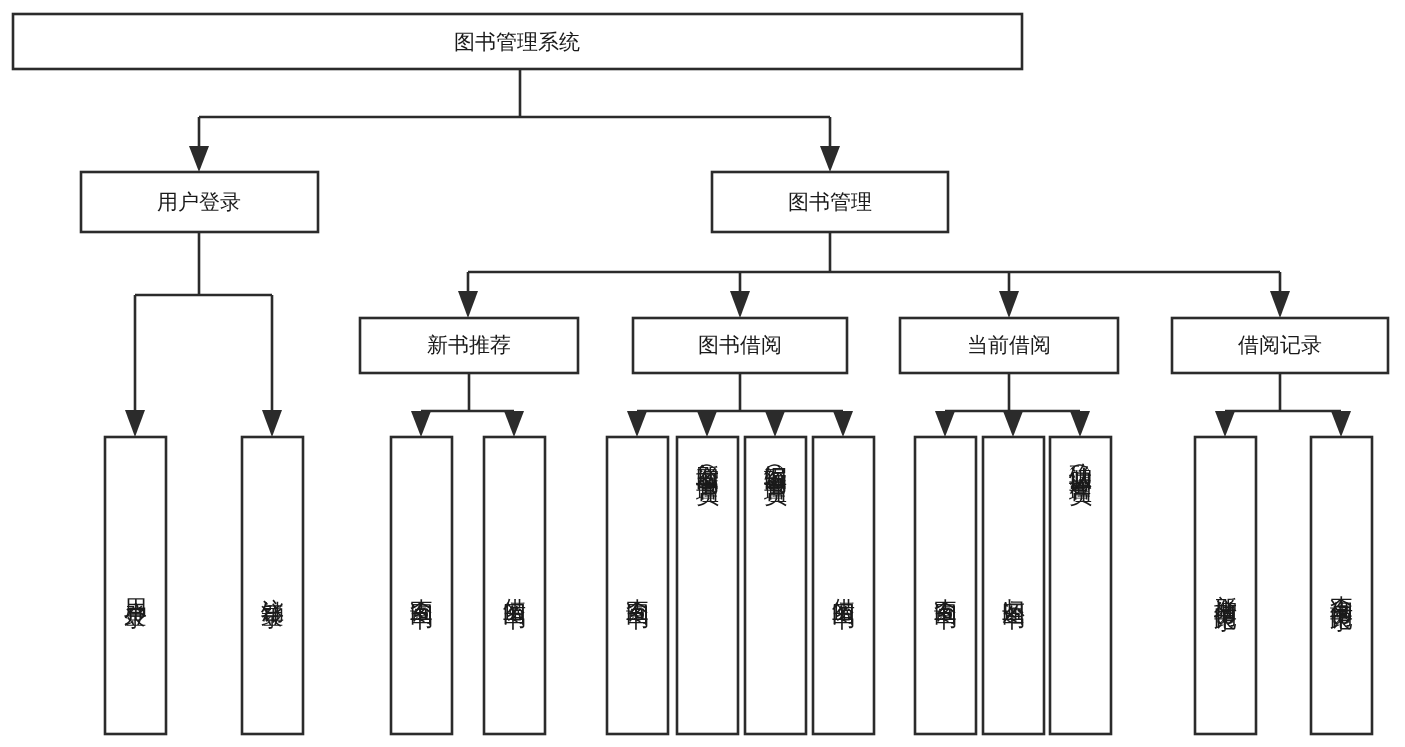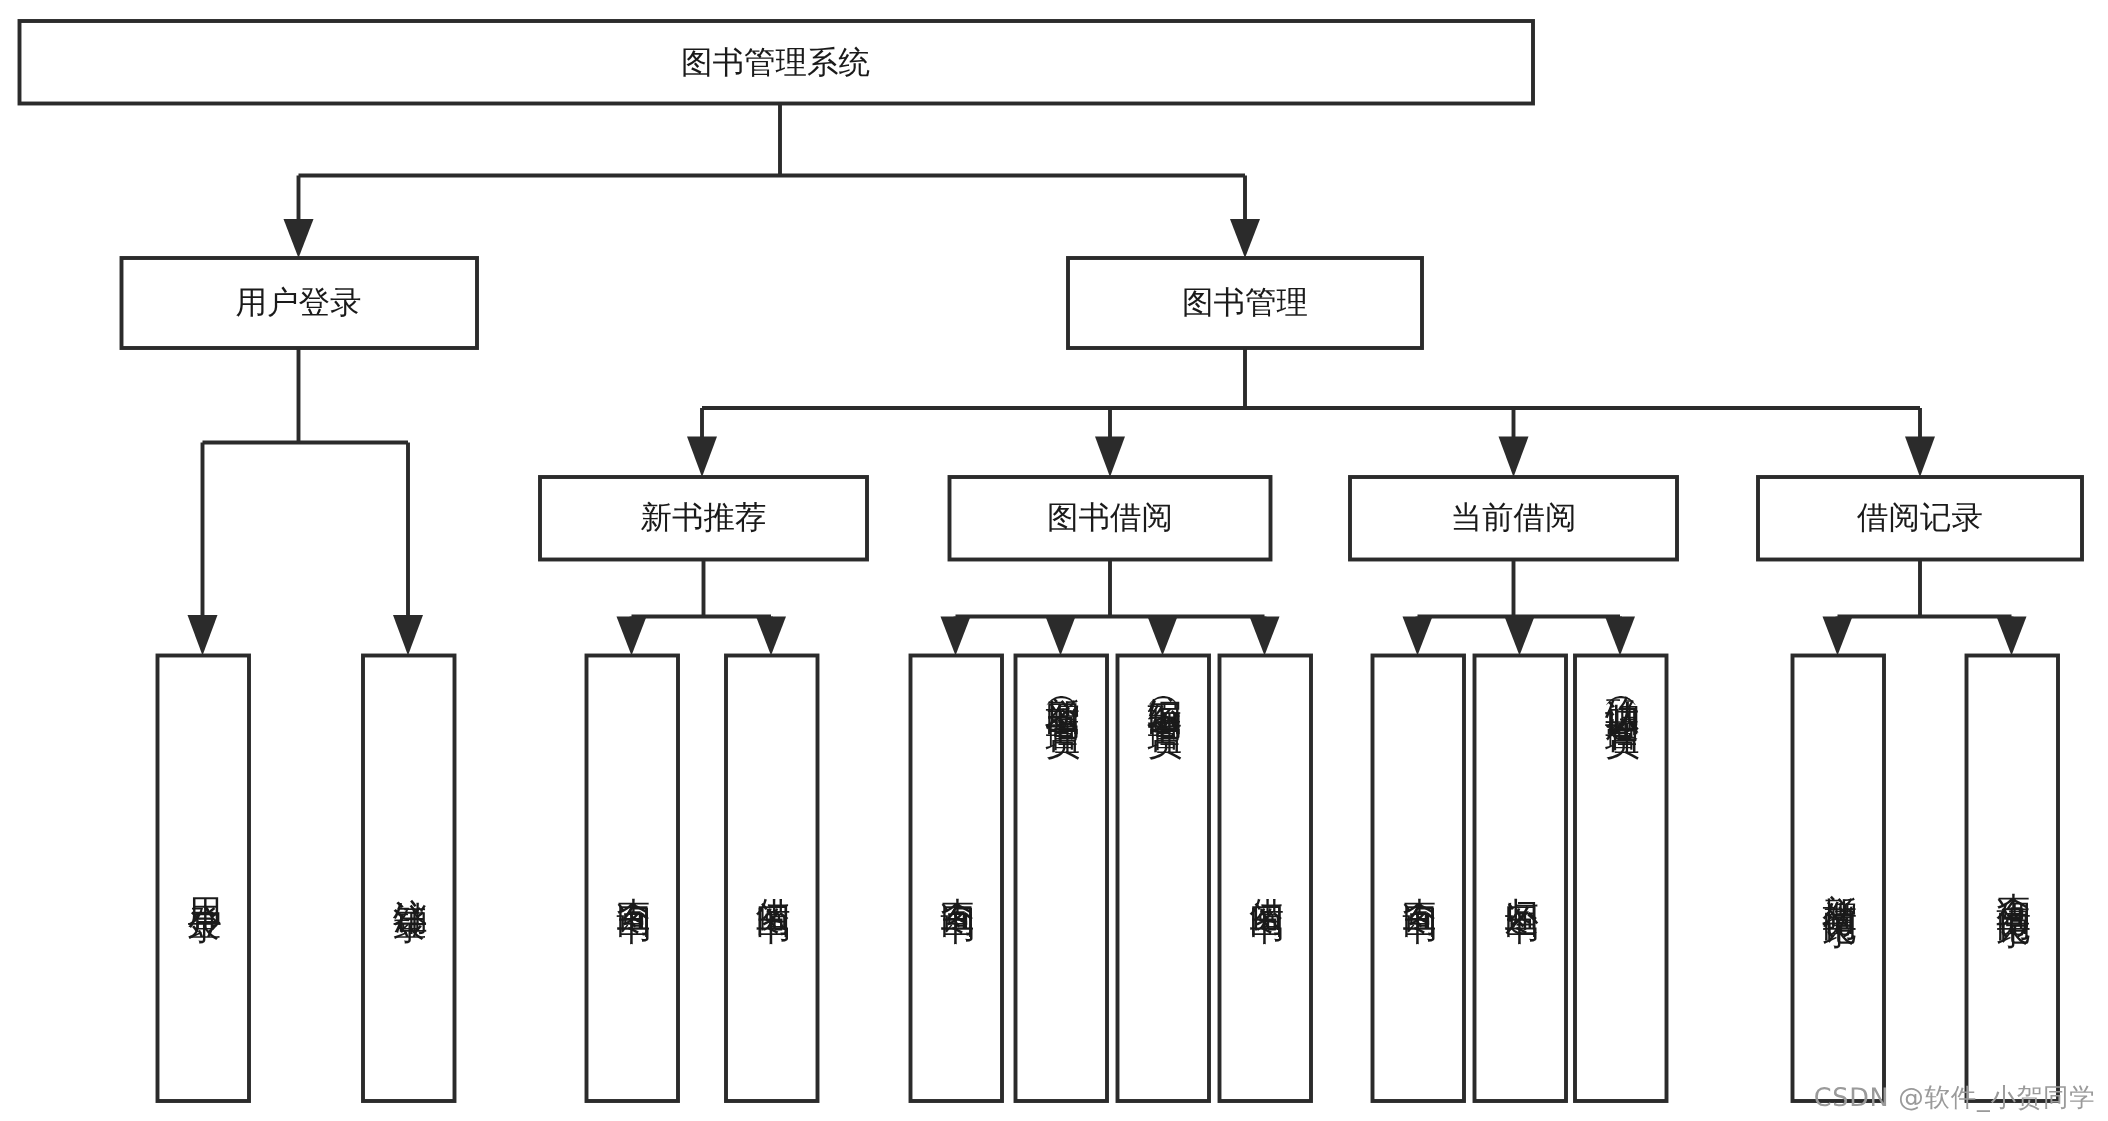--- a/index.html
+++ b/index.html
@@ -239,14 +239,13 @@
     <span class="leaf-label">确认归还（管理员）</span>
   </div>
 
   <div class="leaf-label-wrap" style="left:1195px; top:437px; width:61px; height:297px;">
     <span class="leaf-label centered">新增借阅记录</span>
   </div>
   <div class="leaf-label-wrap" style="left:1311px; top:437px; width:61px; height:297px;">
     <span class="leaf-label centered">查询借阅记录</span>
   </div>
 
-  <div class="watermark">CSDN @软件_小贺同学</div>
 </div>
 
 </body></html>

